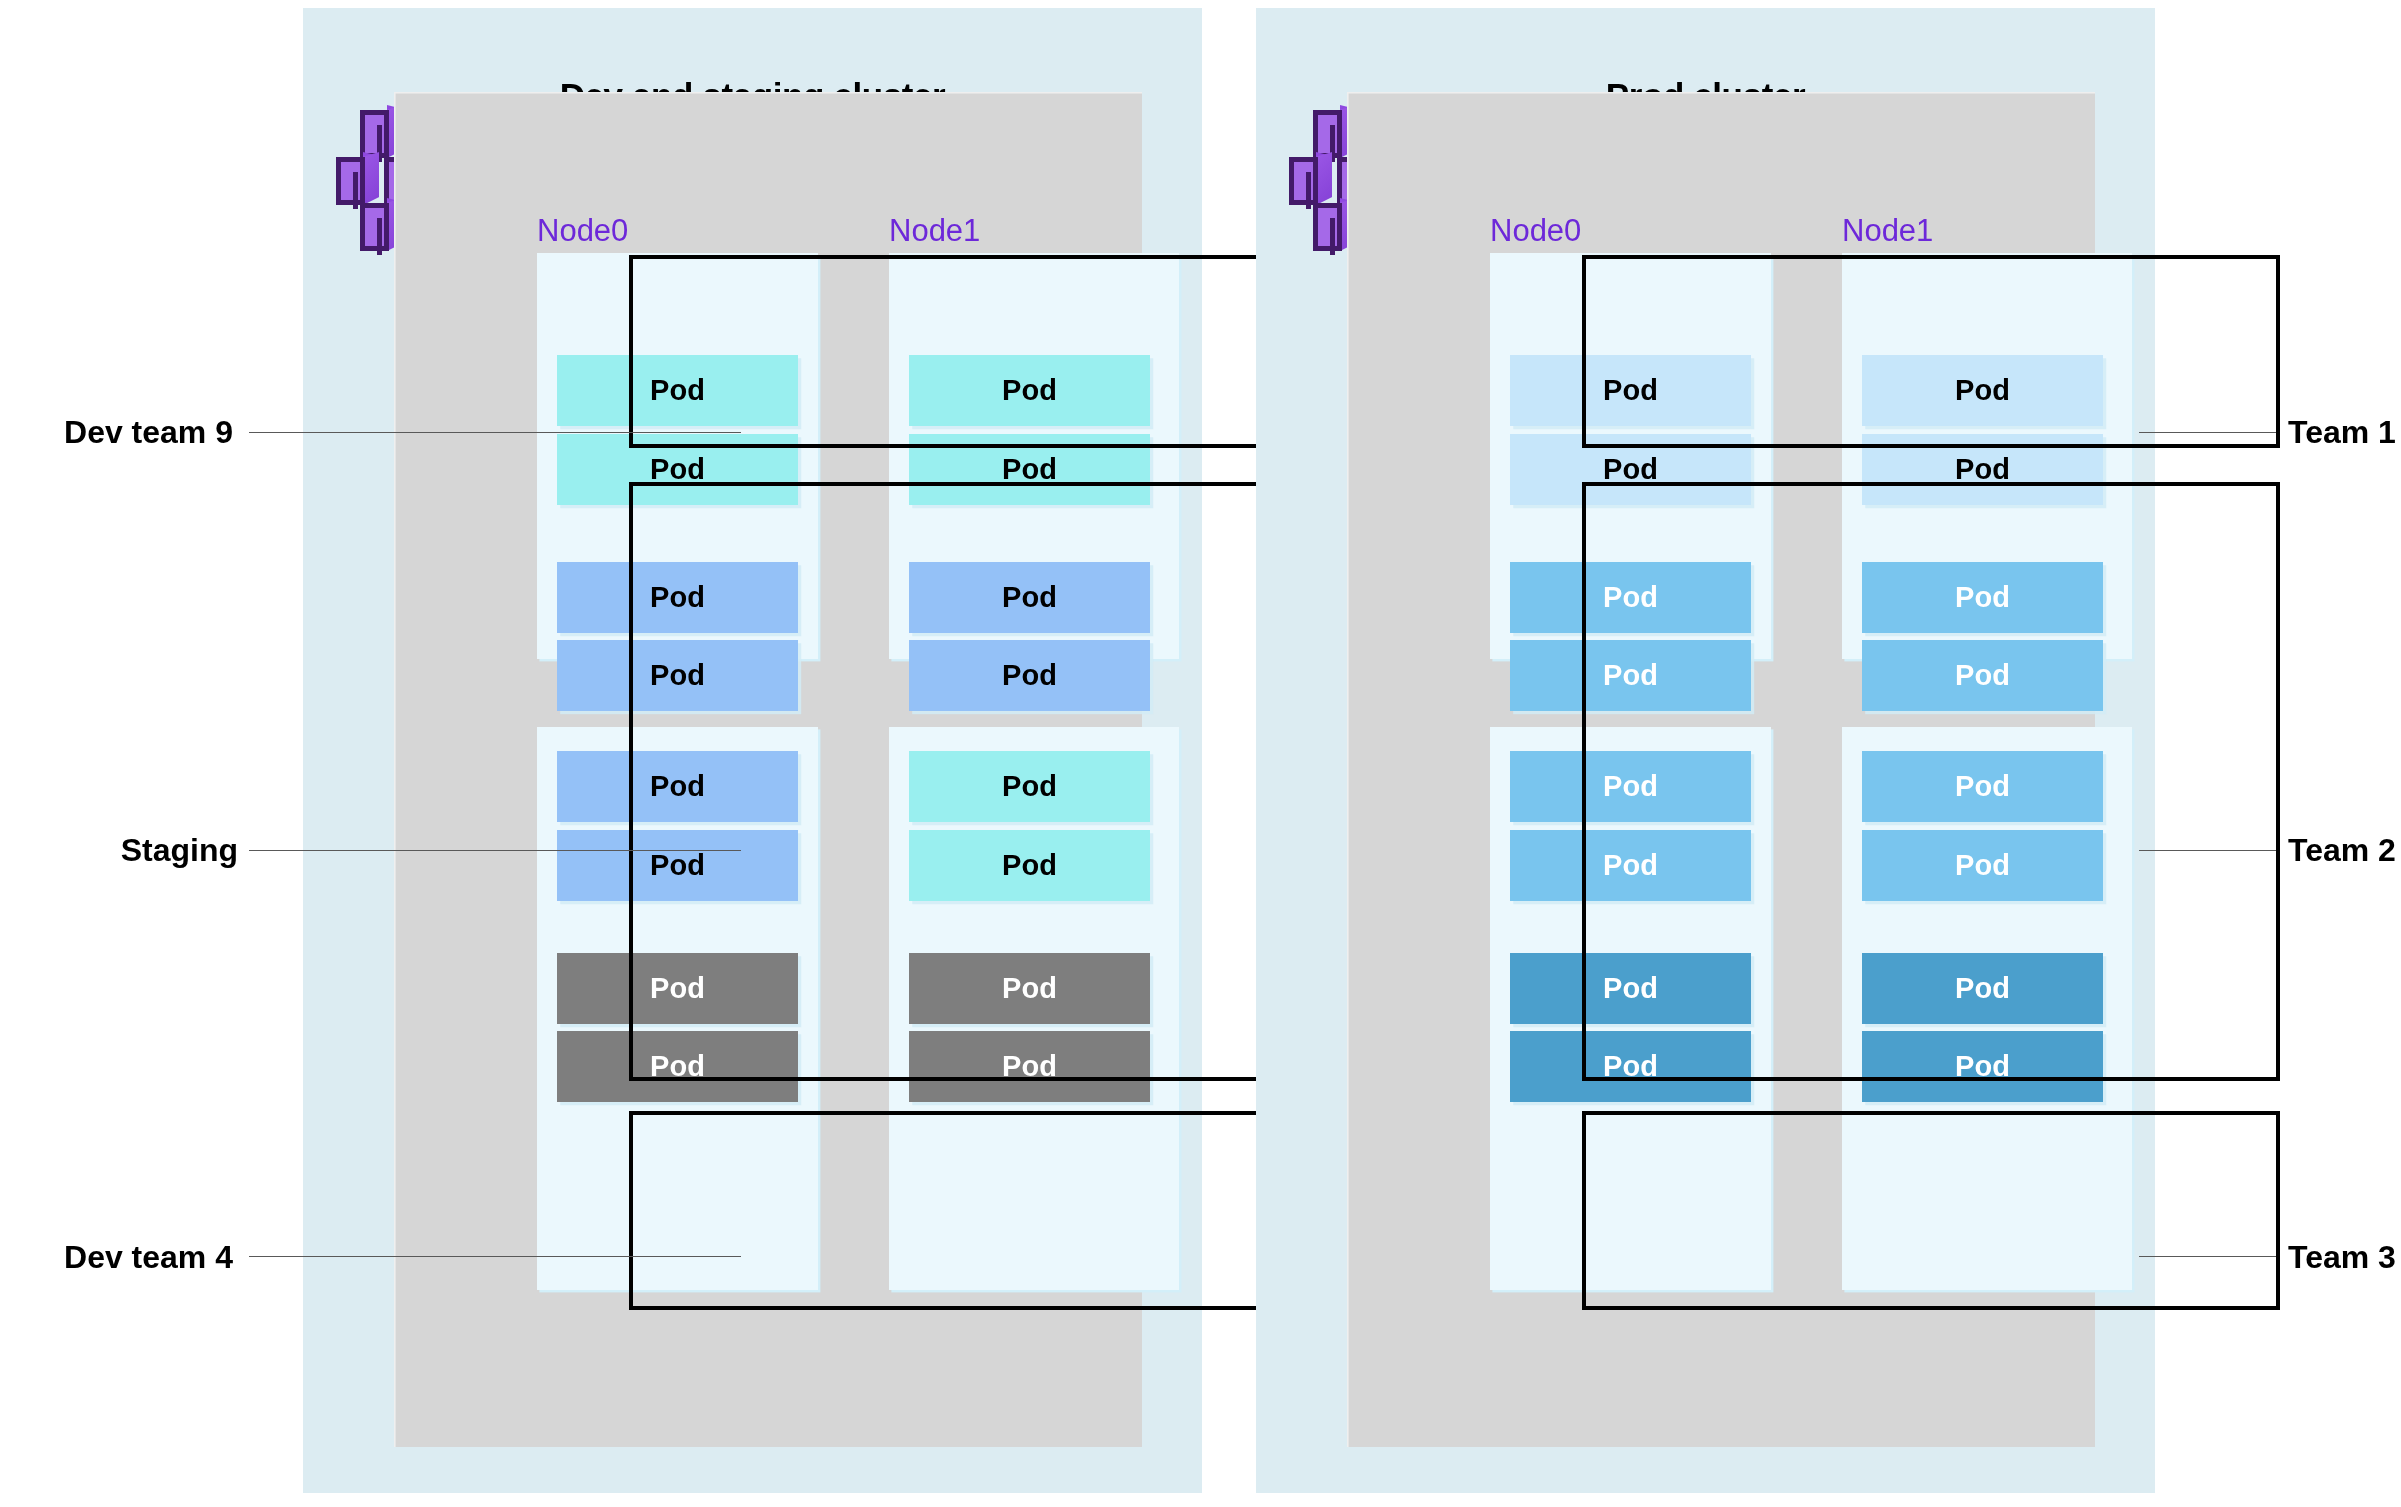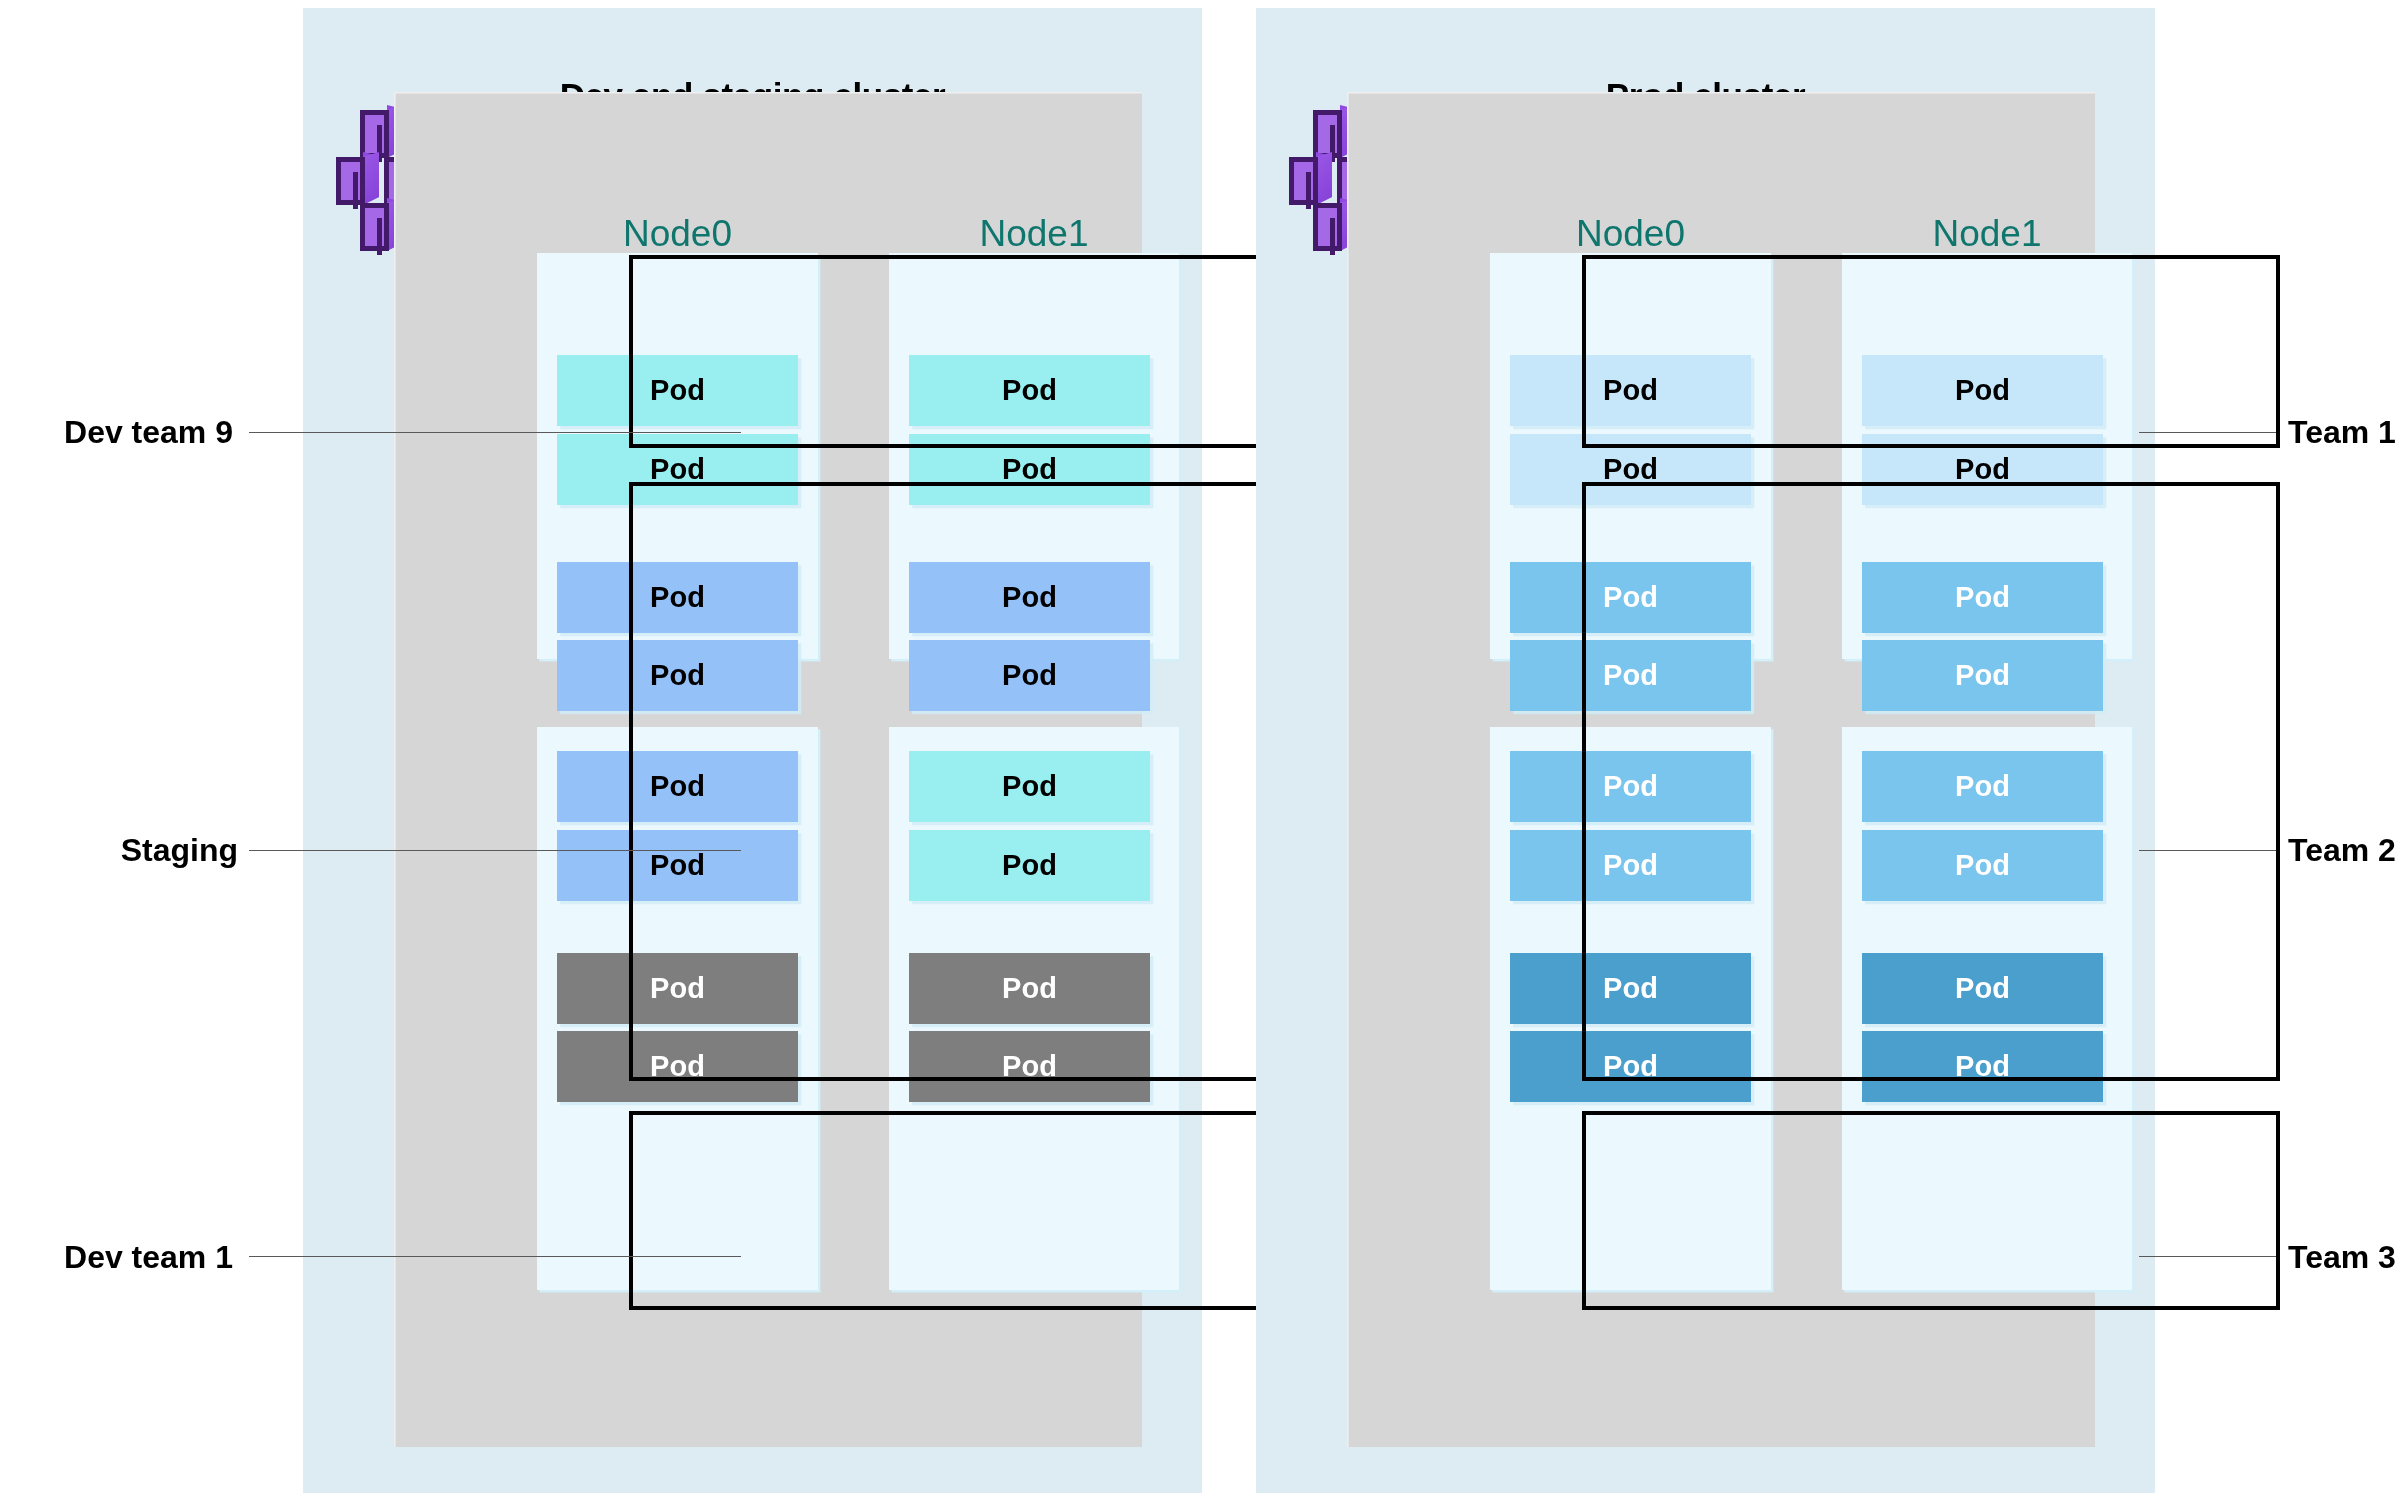--- a/index.html
+++ b/index.html
@@ -99,23 +99,23 @@
   }
 
   
   .node-col {
     position: absolute;
     background: #ebf8fd;
     box-shadow: 2.4px 2.4px 0 0 #d3eff9;
   }
   .node-label {
     position: absolute;
-    font-size: 37px;
-    color: #0f766e;
-    text-align: center;
+    font-size: 31px;
+    color: #6d28d9;
+    text-align: left;
     white-space: nowrap;
   }
 
   
   .node-col.n0 { left: 143px; top: 161px;  width: 281px; height: 406px; }
   .node-col.n1 { left: 495px; top: 161px;  width: 290px; height: 406px; }
   .node-col.n2 { left: 143px; top: 635px;  width: 281px; height: 563px; }
   .node-col.n3 { left: 495px; top: 635px;  width: 290px; height: 563px; }
 
   .node-label.l0 { left: 143px; top: 121px; width: 281px; }
@@ -342,21 +342,21 @@
   <div class="team-box t2"></div>
   <div class="team-box t3"></div>
 </div>
 
 <div class="side-label left" style="left:0px;top:414px;width:233px;">Dev team 9</div>
 <div class="connector" style="left:249px;top:432px;width:492px;"></div>
 
 <div class="side-label left" style="left:5px;top:832px;width:233px;">Staging</div>
 <div class="connector" style="left:249px;top:850px;width:492px;"></div>
 
-<div class="side-label left" style="left:0px;top:1239px;width:233px;">Dev team 1</div>
+<div class="side-label left" style="left:0px;top:1239px;width:233px;">Dev team 4</div>
 <div class="connector" style="left:249px;top:1256px;width:492px;"></div>
 
 <div class="connector" style="left:2139px;top:432px;width:137px;"></div>
 <div class="side-label right" style="left:2288px;top:414px;width:161px;">Team 1</div>
 
 <div class="connector" style="left:2139px;top:850px;width:137px;"></div>
 <div class="side-label right" style="left:2288px;top:832px;width:161px;">Team 2</div>
 
 <div class="connector" style="left:2139px;top:1256px;width:137px;"></div>
 <div class="side-label right" style="left:2288px;top:1239px;width:161px;">Team 3</div>

